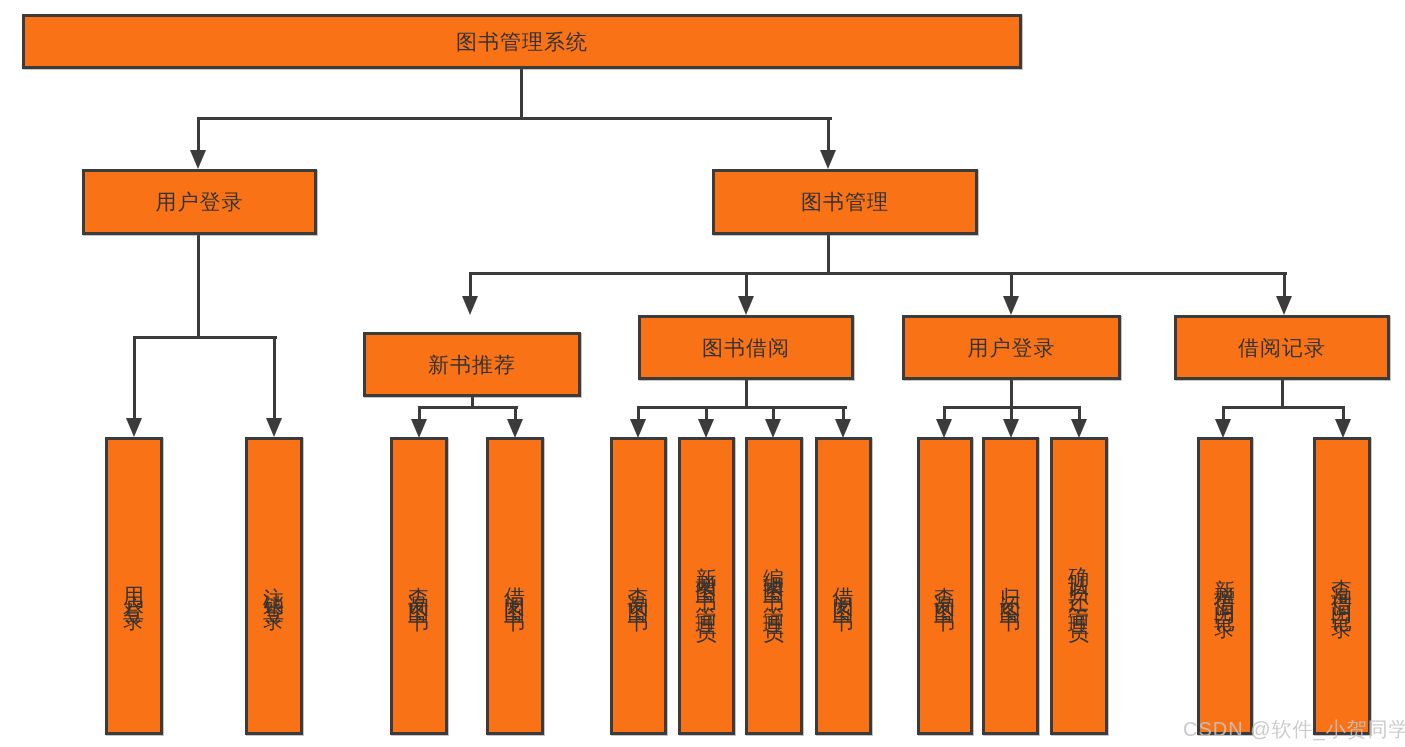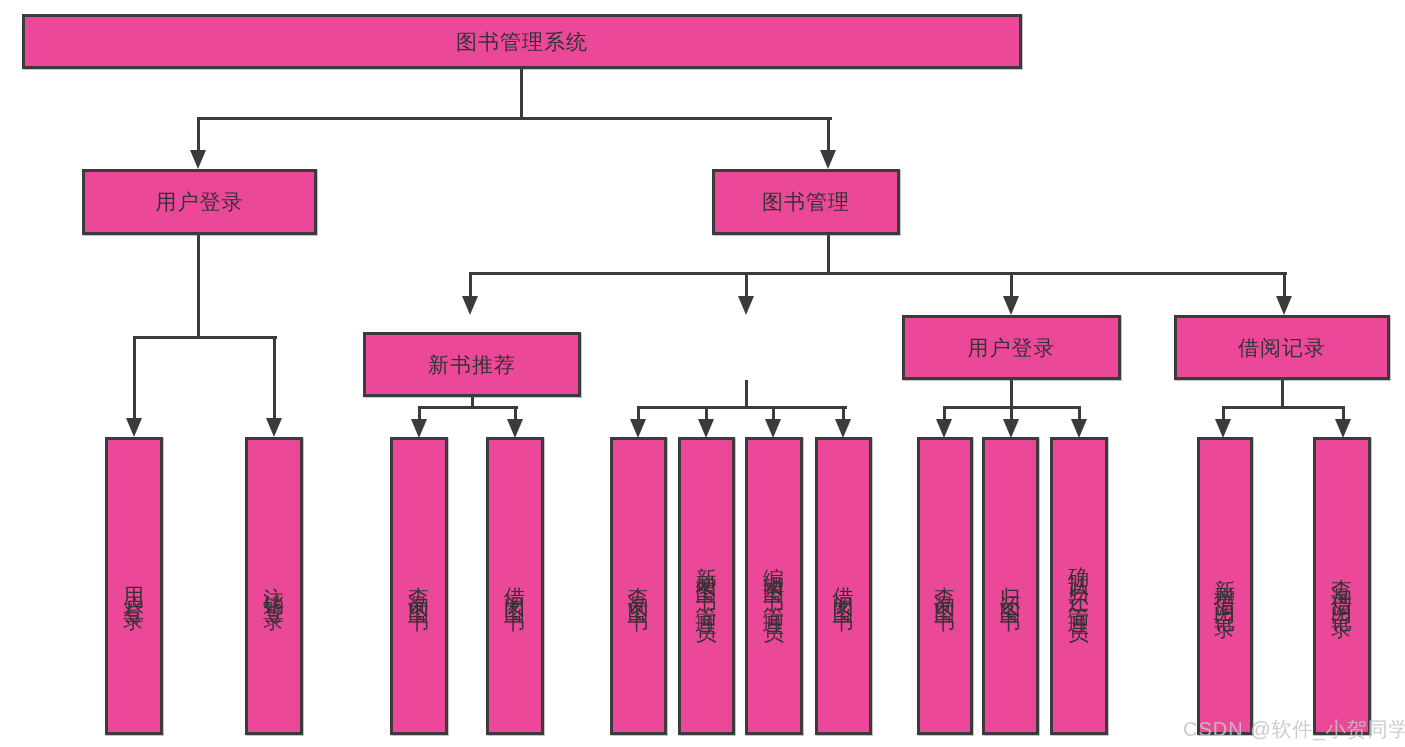--- a/index.html
+++ b/index.html
@@ -3,21 +3,21 @@
 <meta charset="utf-8">
 <style>
   html,body{margin:0;padding:0;background:#ffffff;}
   body{font-family:"Liberation Sans","DejaVu Sans",sans-serif;}
   #canvas{position:relative;width:1405px;height:747px;background:#ffffff;overflow:hidden;}
 
   
   .box{
     position:absolute;
     box-sizing:border-box;
-    background:#ec4899;
+    background:#f97316;
     border:3px solid #3b3b3b;
     box-shadow:1px 1px 0 rgba(90,90,90,0.35);
     display:flex;align-items:center;justify-content:center;
     color:#333333;
     z-index:2;
     text-align:center;
   }
   .hbox{font-size:21px;letter-spacing:1px;}
   .leaf{
     font-size:21px;
@@ -66,21 +66,21 @@
   <div class="vl" style="left:520px;top:69px;height:49px"></div>
   <div class="hl" style="left:197px;top:117px;width:635px"></div>
   <div class="vl" style="left:197px;top:117px;height:36px"></div>
   <div class="arr" style="left:190px;top:150px"></div>
   <div class="vl" style="left:827px;top:117px;height:36px"></div>
   <div class="arr" style="left:820px;top:150px"></div>
 
   <div class="box hbox" style="left:82px;top:169px;width:235px;height:66px">
     <span>用户登录</span>
   </div>
-  <div class="box hbox" style="left:712px;top:169px;width:188px;height:66px">
+  <div class="box hbox" style="left:712px;top:169px;width:266px;height:66px">
     <span>图书管理</span>
   </div>
 
   <div class="vl" style="left:197px;top:235px;height:103px"></div>
   <div class="hl" style="left:133px;top:336px;width:144px"></div>
   <div class="vl" style="left:133px;top:336px;height:84px"></div>
   <div class="arr" style="left:126px;top:418px"></div>
   <div class="vl" style="left:273px;top:336px;height:84px"></div>
   <div class="arr" style="left:266px;top:418px"></div>
 
@@ -90,20 +90,23 @@
   <div class="arr" style="left:462px;top:296px"></div>
   <div class="vl" style="left:745px;top:272px;height:27px"></div>
   <div class="arr" style="left:738px;top:296px"></div>
   <div class="vl" style="left:1010px;top:272px;height:27px"></div>
   <div class="arr" style="left:1003px;top:296px"></div>
   <div class="vl" style="left:1283px;top:272px;height:27px"></div>
   <div class="arr" style="left:1276px;top:296px"></div>
 
   <div class="box hbox" style="left:363px;top:332px;width:218px;height:65px">
     <span>新书推荐</span>
+  </div>
+  <div class="box hbox" style="left:638px;top:315px;width:216px;height:65px">
+    <span>图书借阅</span>
   </div>
   <div class="box hbox" style="left:902px;top:315px;width:219px;height:65px">
     <span>用户登录</span>
   </div>
   <div class="box hbox" style="left:1174px;top:315px;width:216px;height:65px">
     <span>借阅记录</span>
   </div>
 
   <div class="vl" style="left:471px;top:380px;height:29px"></div>
   <div class="hl" style="left:418px;top:406px;width:100px"></div>

